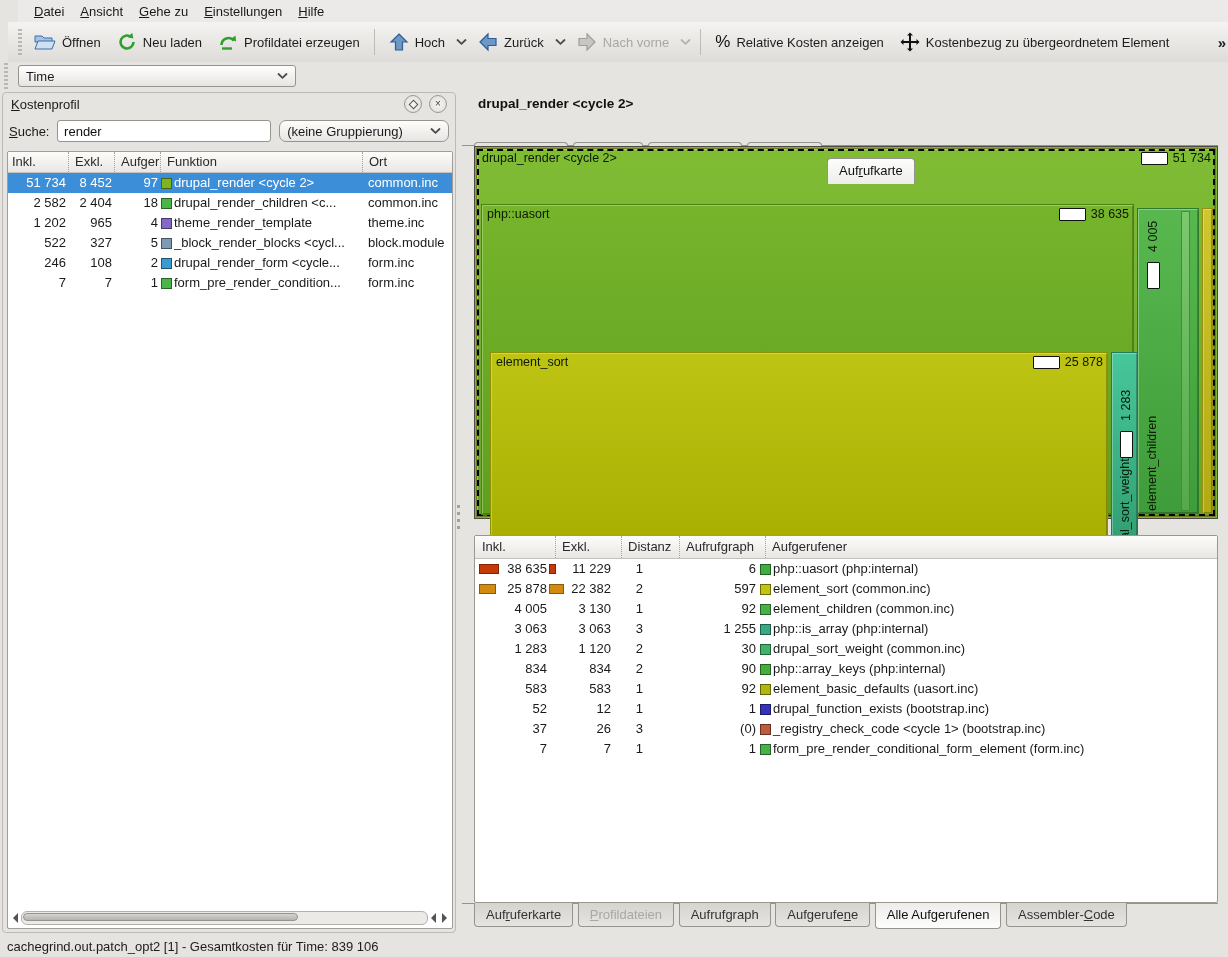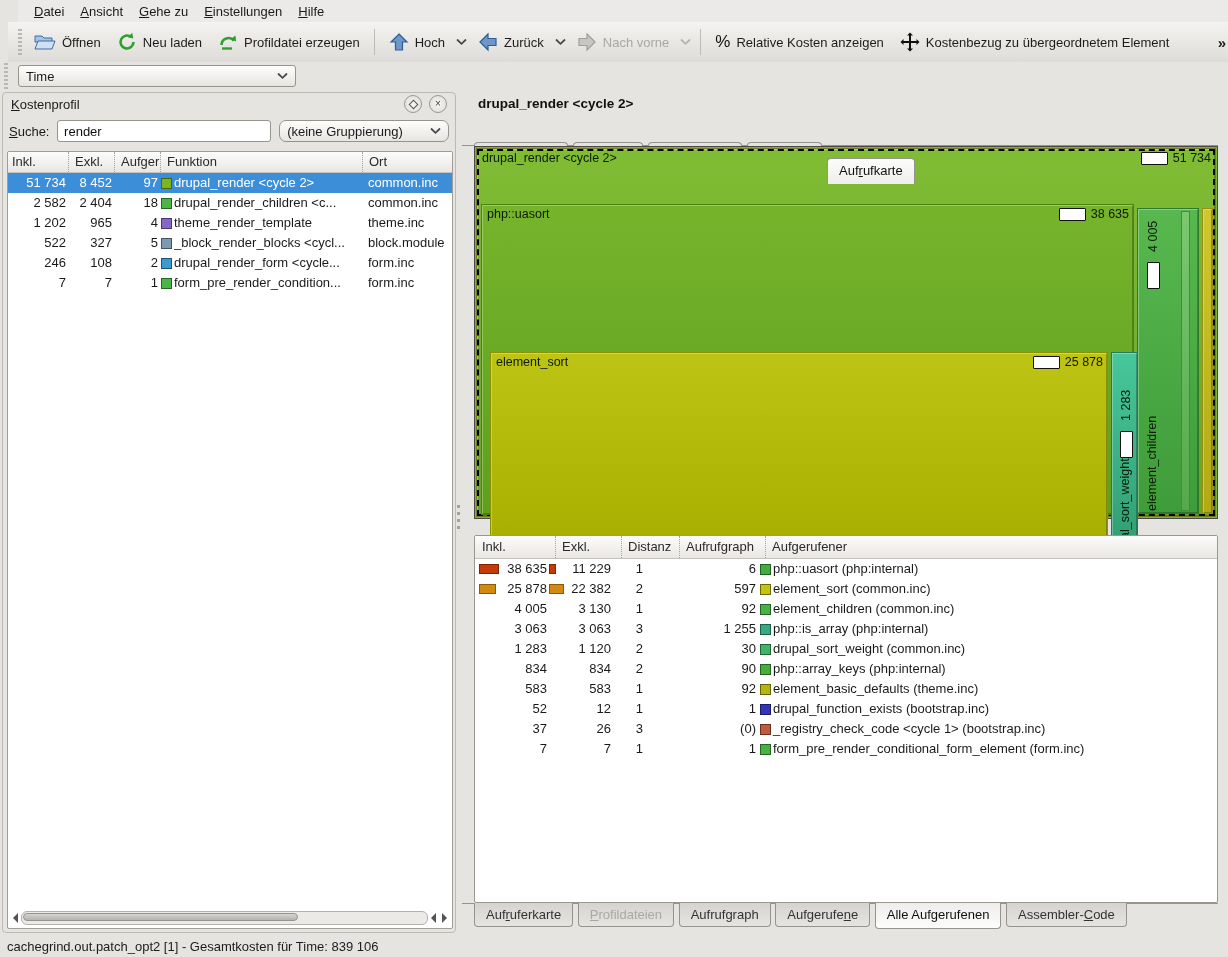--- a/index.html
+++ b/index.html
@@ -473,21 +473,21 @@
         <span class="cc5">php::array_keys (php:internal)</span>
       </div>
       <div class="crow">
         <span class="cc1"><span>583</span></span>
         <span class="cc2"><span>583</span></span>
         <span class="cc3">1</span>
         <span class="cc4">92</span>
         <span class="cicw">
             <span class="fnic" style="background: rgb(178, 182, 14);"></span>
           </span>
-        <span class="cc5">element_basic_defaults (theme.inc)</span>
+        <span class="cc5">element_basic_defaults (uasort.inc)</span>
       </div>
       <div class="crow">
         <span class="cc1"><span>52</span></span>
         <span class="cc2"><span>12</span></span>
         <span class="cc3">1</span>
         <span class="cc4">1</span>
         <span class="cicw">
             <span class="fnic" style="background: rgb(51, 52, 187);"></span>
           </span>
         <span class="cc5">drupal_function_exists (bootstrap.inc)</span>

